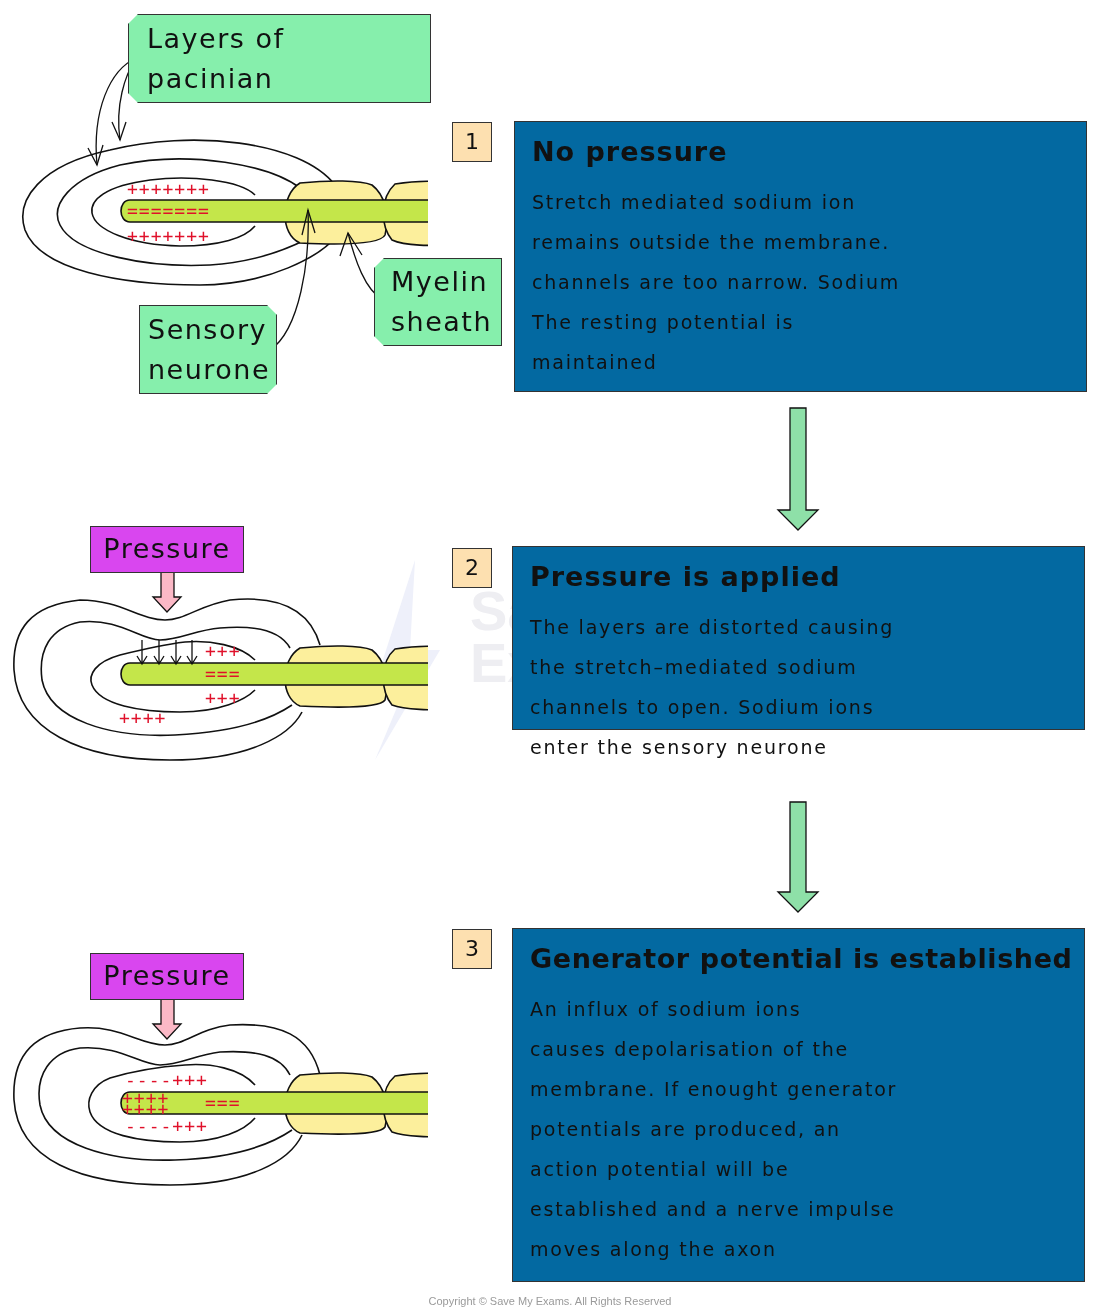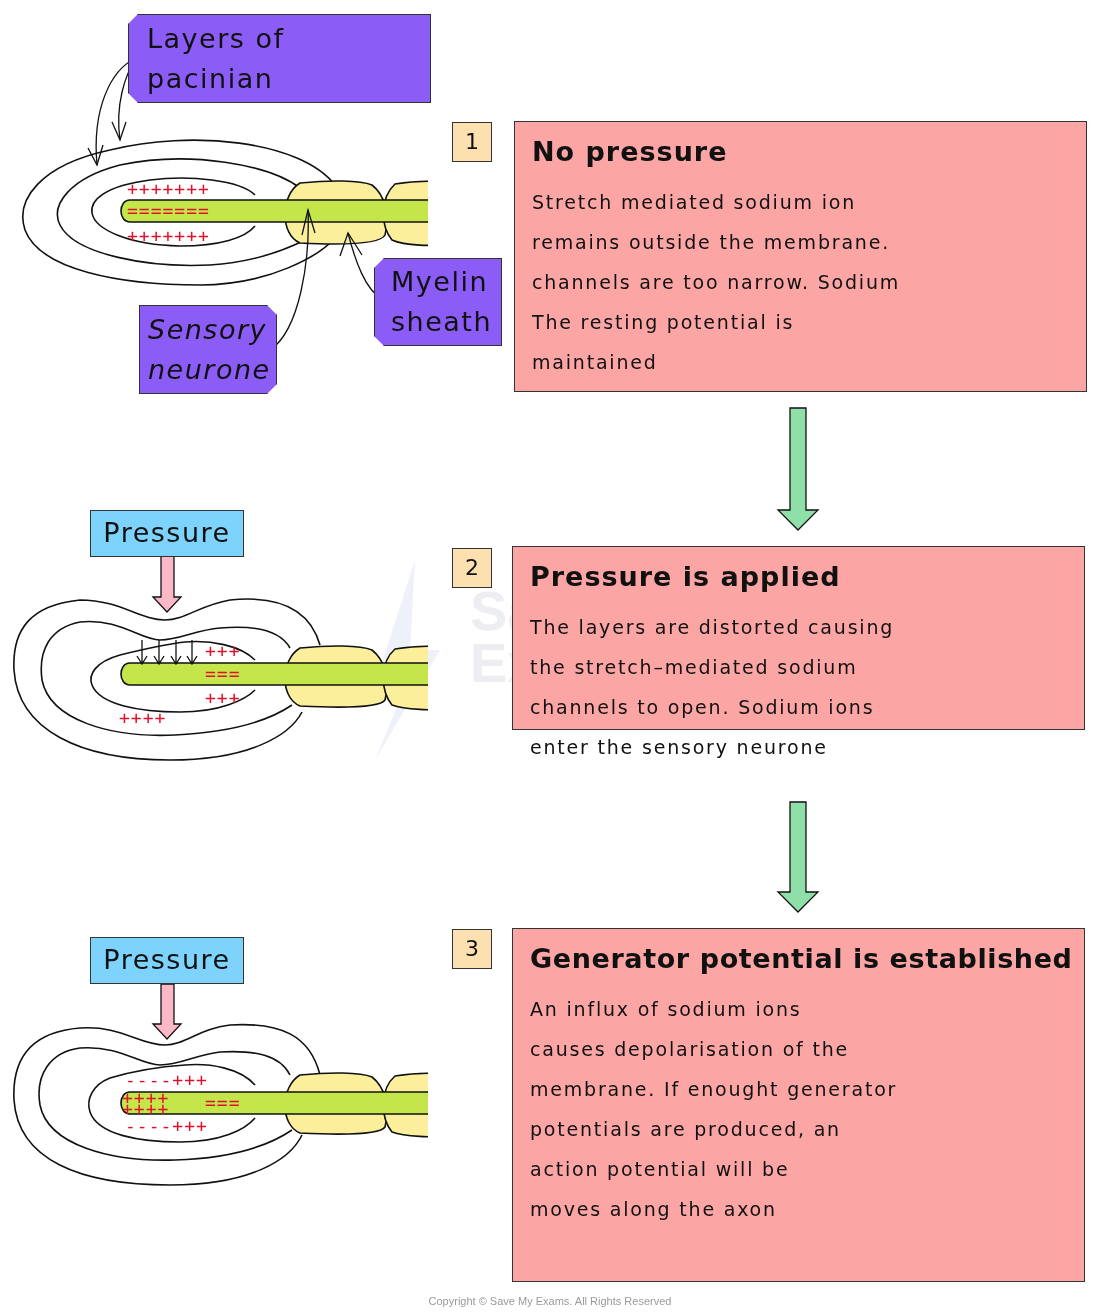--- a/index.html
+++ b/index.html
@@ -1,27 +1,27 @@
 <!DOCTYPE html>
 <html><head>
   <meta charset="utf-8">
   <style>
     html, body { margin: 0; padding: 0; background: #ffffff; }
     body { width: 1100px; height: 1313px; position: relative; overflow: hidden;
            font-family: "DejaVu Sans", sans-serif; color: #111; }
     svg { position: absolute; left: 0; top: 0; }
-    .label-box { position: absolute; background: #8b5cf6; border: 1.5px solid #333;
+    .label-box { position: absolute; background: #86efac; border: 1.5px solid #333;
                  font-size: 27px; line-height: 40px; padding: 0 8px; letter-spacing: 1.5px;
                  box-sizing: border-box; clip-path: polygon(10px 0, 100% 0, 100% 100%, 10px 100%, 0 calc(100% - 10px), 0 10px); }
     .label-box-r { clip-path: polygon(0 0, calc(100% - 10px) 0, 100% 10px, 100% calc(100% - 10px), calc(100% - 10px) 100%, 0 100%); }
-    .pressure-box { position: absolute; background: #7dd3fc; border: 1.5px solid #333;
-                    font-size: 27px; line-height: 44px; text-align: center; letter-spacing: 1.5px; box-sizing: border-box; }
+    .pressure-box { position: absolute; background: #d946ef; border: 1.5px solid #333;
+                    font-size: 27px; line-height: 44px; text-align: center; letter-spacing: 1.5px; box-sizing: border-box; margin-top: 16px; }
     .num-box { position: absolute; width: 40px; height: 40px; background: #fde0b0; border: 1.5px solid #333;
                font-size: 22px; text-align: center; line-height: 38px; box-sizing: border-box; }
-    .step-box { position: absolute; background: #fca5a5; border: 1.5px solid #333; box-sizing: border-box;
+    .step-box { position: absolute; background: #0369a1; border: 1.5px solid #333; box-sizing: border-box;
                 padding: 10px 16px 0 17px; }
     .step-title { font-size: 27px; font-weight: bold; letter-spacing: 1px; line-height: 40px; margin-bottom: 10px; white-space: nowrap; }
     .step-line { font-size: 19px; letter-spacing: 1.8px; line-height: 40px; white-space: nowrap; }
     .copyright { position: absolute; left: 0; width: 1100px; top: 1295px; text-align: center;
                  font-family: Liberation Sans, sans-serif; font-size: 11px; color: #9a9a9a; }
     .watermark { position: absolute; left: 470px; top: 585px; font-family: "Liberation Sans", sans-serif;
                  font-weight: bold; font-size: 56px; line-height: 52px; color: #eeeef2; }
   </style>
 </head>
 <body>
@@ -121,21 +121,21 @@
 <div class="label-box" style="left:128px; top:14px; width:303px; height:89px; padding-top:4px; padding-left:18px;">
   <div>Layers of</div>
   <div>pacinian corpuscle</div>
 </div>
 
 <div class="label-box" style="left:374px; top:258px; width:128px; height:88px; padding-top:3px; padding-left:16px;">
   <div>Myelin</div>
   <div>sheath</div>
 </div>
 
-<div class="label-box label-box-r" style="left:139px; top:305px; width:138px; height:89px; padding-top:4px; padding-left:8px;font-style:italic;">
+<div class="label-box label-box-r" style="left:139px; top:305px; width:138px; height:89px; padding-top:4px; padding-left:8px;">
   <div>Sensory</div>
   <div>neurone</div>
 </div>
 
 <div class="pressure-box" style="left:90px; top:510px; width:154px; height:47px;">Pressure</div>
 <div class="pressure-box" style="left:90px; top:937px; width:154px; height:47px;">Pressure</div>
 
 <div class="num-box" style="left:452px; top:122px;">1</div>
 <div class="step-box" style="left:514px; top:121px; width:573px; height:271px;">
   <div class="step-title">No pressure</div>
@@ -156,16 +156,17 @@
 </div>
 
 <div class="num-box" style="left:452px; top:929px;">3</div>
 <div class="step-box" style="left:512px; top:928px; width:573px; height:354px; padding-left:17px; padding-right:6px;">
   <div class="step-title" style="letter-spacing:0.6px;">Generator potential is established</div>
   <div class="step-line">An influx of sodium ions</div>
   <div class="step-line">causes depolarisation of the</div>
   <div class="step-line">membrane. If enought generator</div>
   <div class="step-line">potentials are produced, an</div>
   <div class="step-line">action potential will be</div>
+  <div class="step-line">established and a nerve impulse</div>
   <div class="step-line">moves along the axon</div>
 </div>
 
 <div class="copyright">Copyright © Save My Exams. All Rights Reserved</div>
 
 </body></html>

